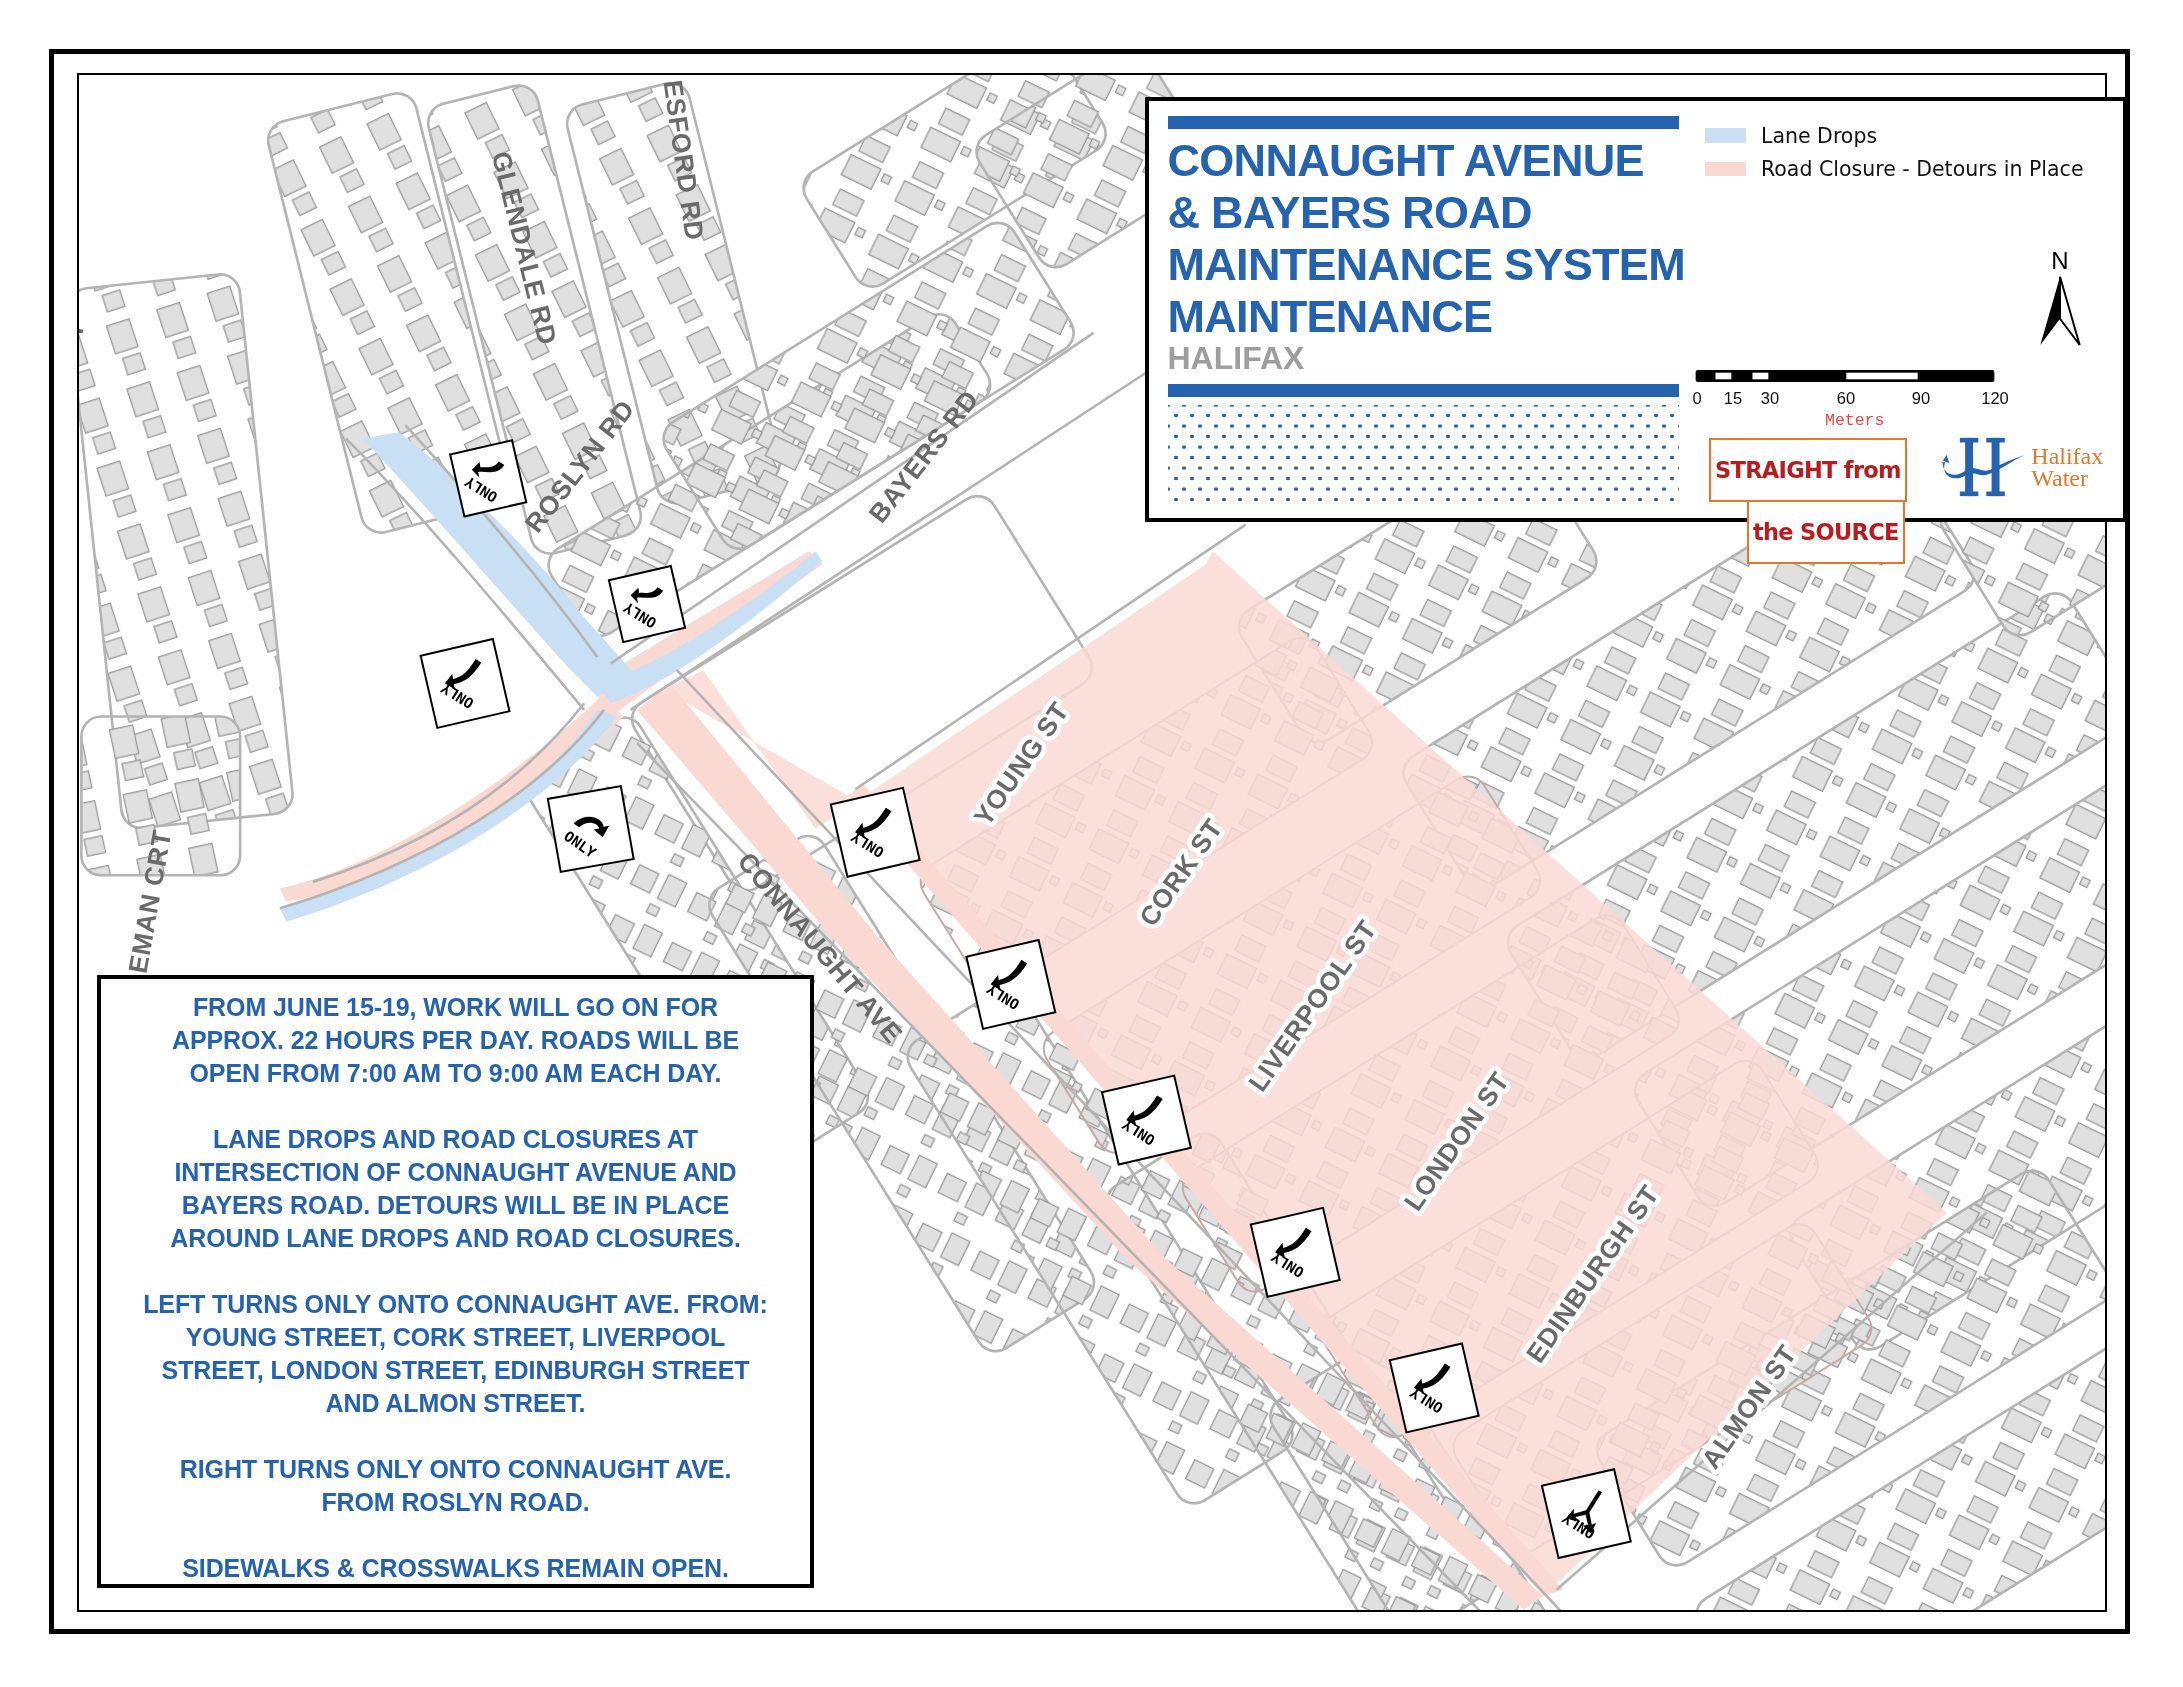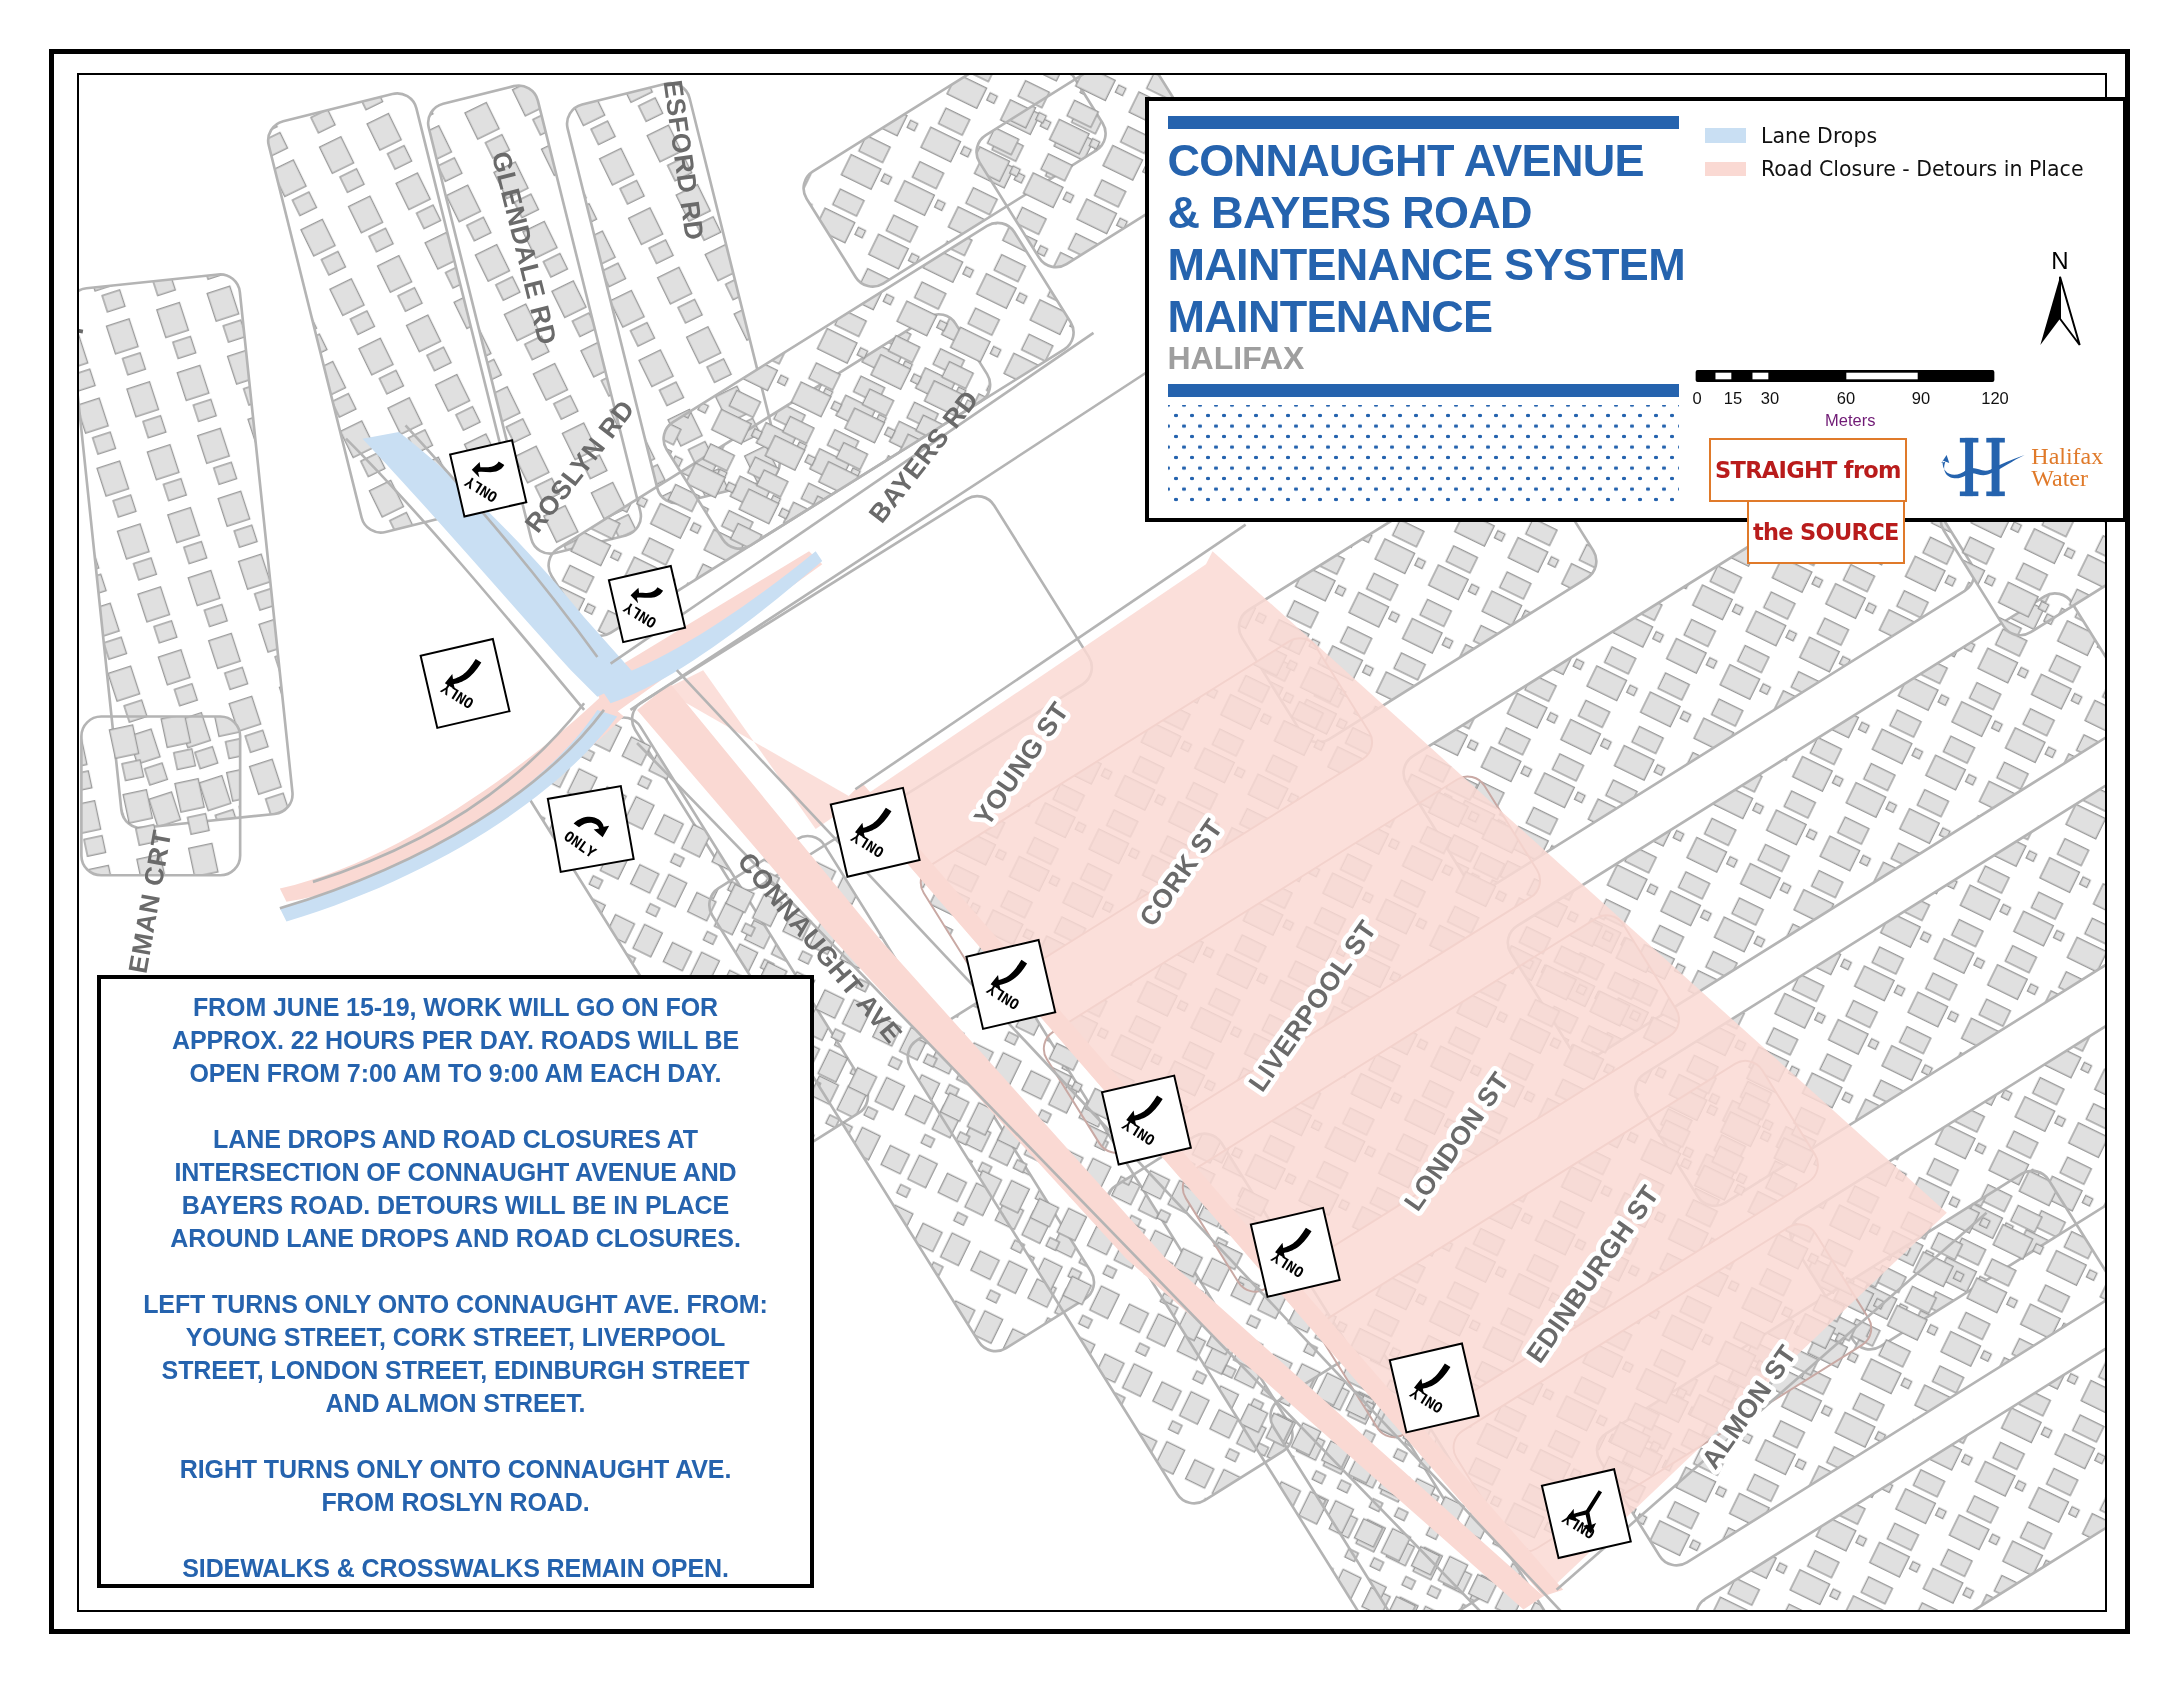--- a/index.html
+++ b/index.html
@@ -16,21 +16,21 @@
   #subtitle{position:absolute;left:18.5px;top:239px;color:#9e9e9e;font-weight:700;font-size:32px;font-family:"Liberation Sans",sans-serif;}
   #dots{position:absolute;left:18.5px;top:304px;width:511px;height:99px;
     background-image:radial-gradient(circle,#2563ae 1.7px,transparent 2.1px),radial-gradient(circle,#2563ae 1.7px,transparent 2.1px);
     background-size:16px 21px,16px 21px;background-position:0 0,8px 10.6px;}
   .legend-row{position:absolute;left:556px;display:flex;align-items:center;gap:15px;}
   .legend-swatch{width:41px;height:14.6px;}
   .legend-label{font-family:"DejaVu Sans",sans-serif;font-size:20.5px;color:#111;}
   #north-arrow{position:absolute;left:890px;top:146px;}
   #scalebar{position:absolute;left:544px;top:265px;width:304px;}
   .scale-tick{position:absolute;font-family:"Liberation Sans",sans-serif;font-size:16.5px;color:#111;transform:translateX(-50%);top:22.5px;}
-  #scale-unit{position:absolute;left:132px;top:45px;font-size:16.5px;font-family:Liberation Sans, sans-serif;color:#701a75;}
+  #scale-unit{position:absolute;left:132px;top:45px;font-size:16.5px;font-family:Liberation Mono, monospace;color:#ef4444;}
   #sfts-logo{position:absolute;left:560px;top:337px;}
   .sfts-line{font-family:"DejaVu Sans",sans-serif;font-weight:700;font-size:22.5px;color:#b91c1c;border:2px solid #e07a2a;background:#fff;padding:16px 4px;line-height:28px;letter-spacing:-0.7px;}
   #hw-logo{position:absolute;left:791px;top:334px;display:flex;align-items:center;gap:5.3px;}
   .hw-text{font-family:"Liberation Serif",serif;color:#e07a2a;font-size:24px;line-height:22.5px;}
   #notice-box{position:absolute;left:97px;top:975px;width:717px;height:613px;background:#fff;border:4.6px solid #000;box-sizing:border-box;padding:12px 6.6px 0 6.6px;}
   .notice-para{color:#2563ae;font-weight:700;font-size:25px;line-height:33px;text-align:center;margin:0 0 33px 0;font-family:"Liberation Sans",sans-serif;white-space:pre-line;letter-spacing:-0.1px;}
 </style>
 </head>
 <body>
 

